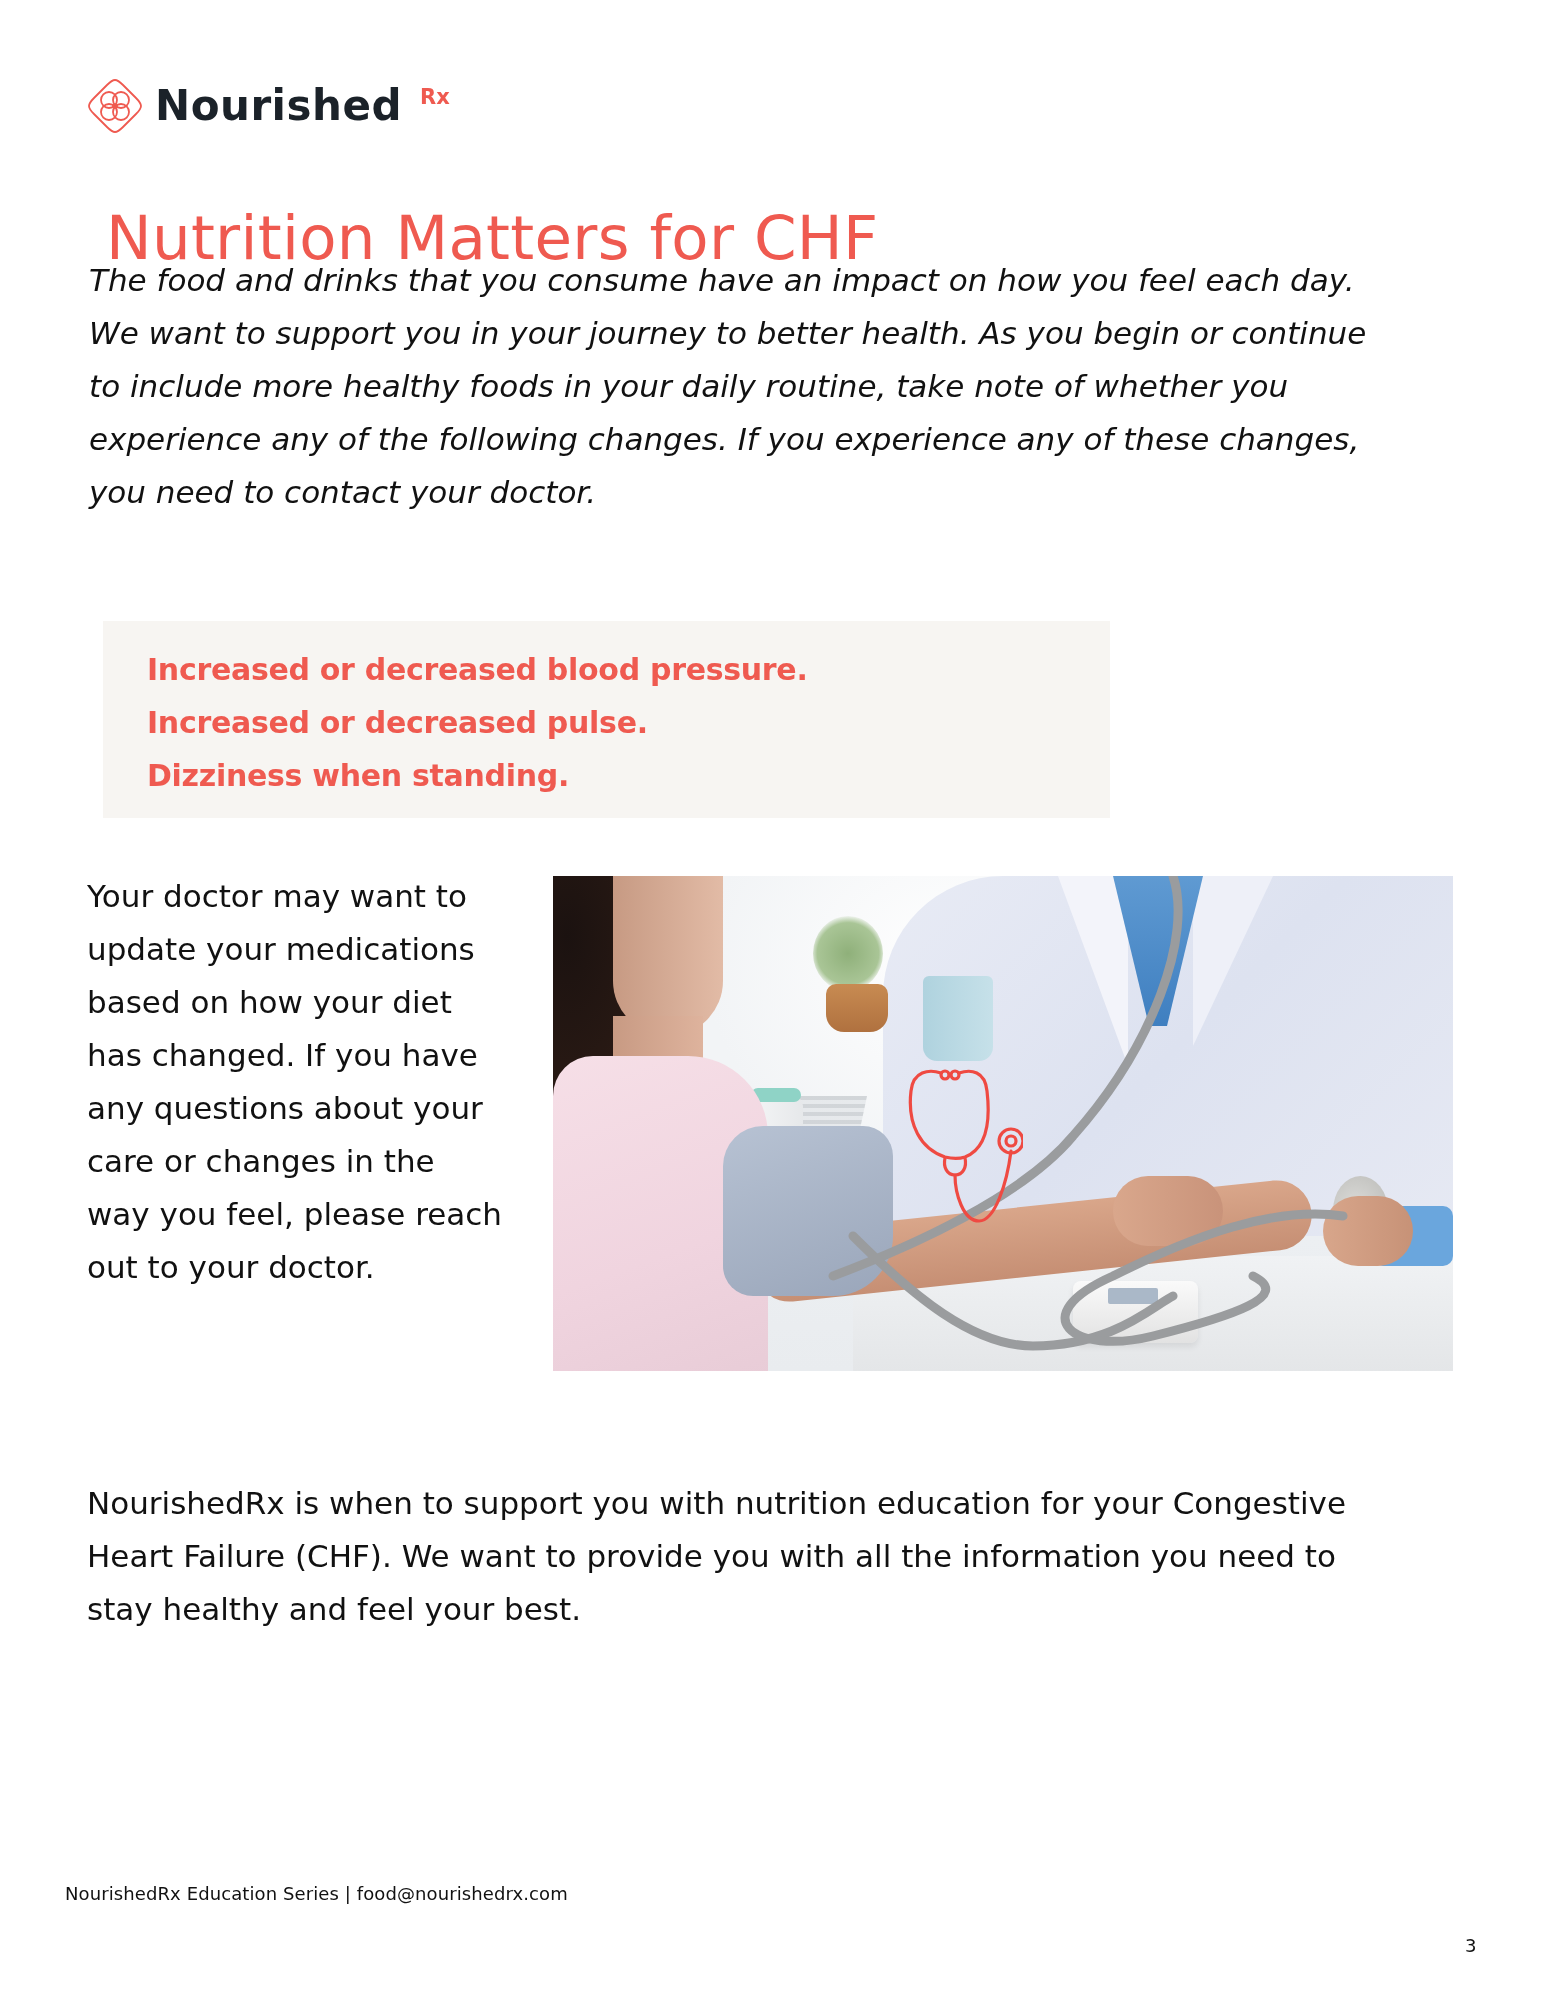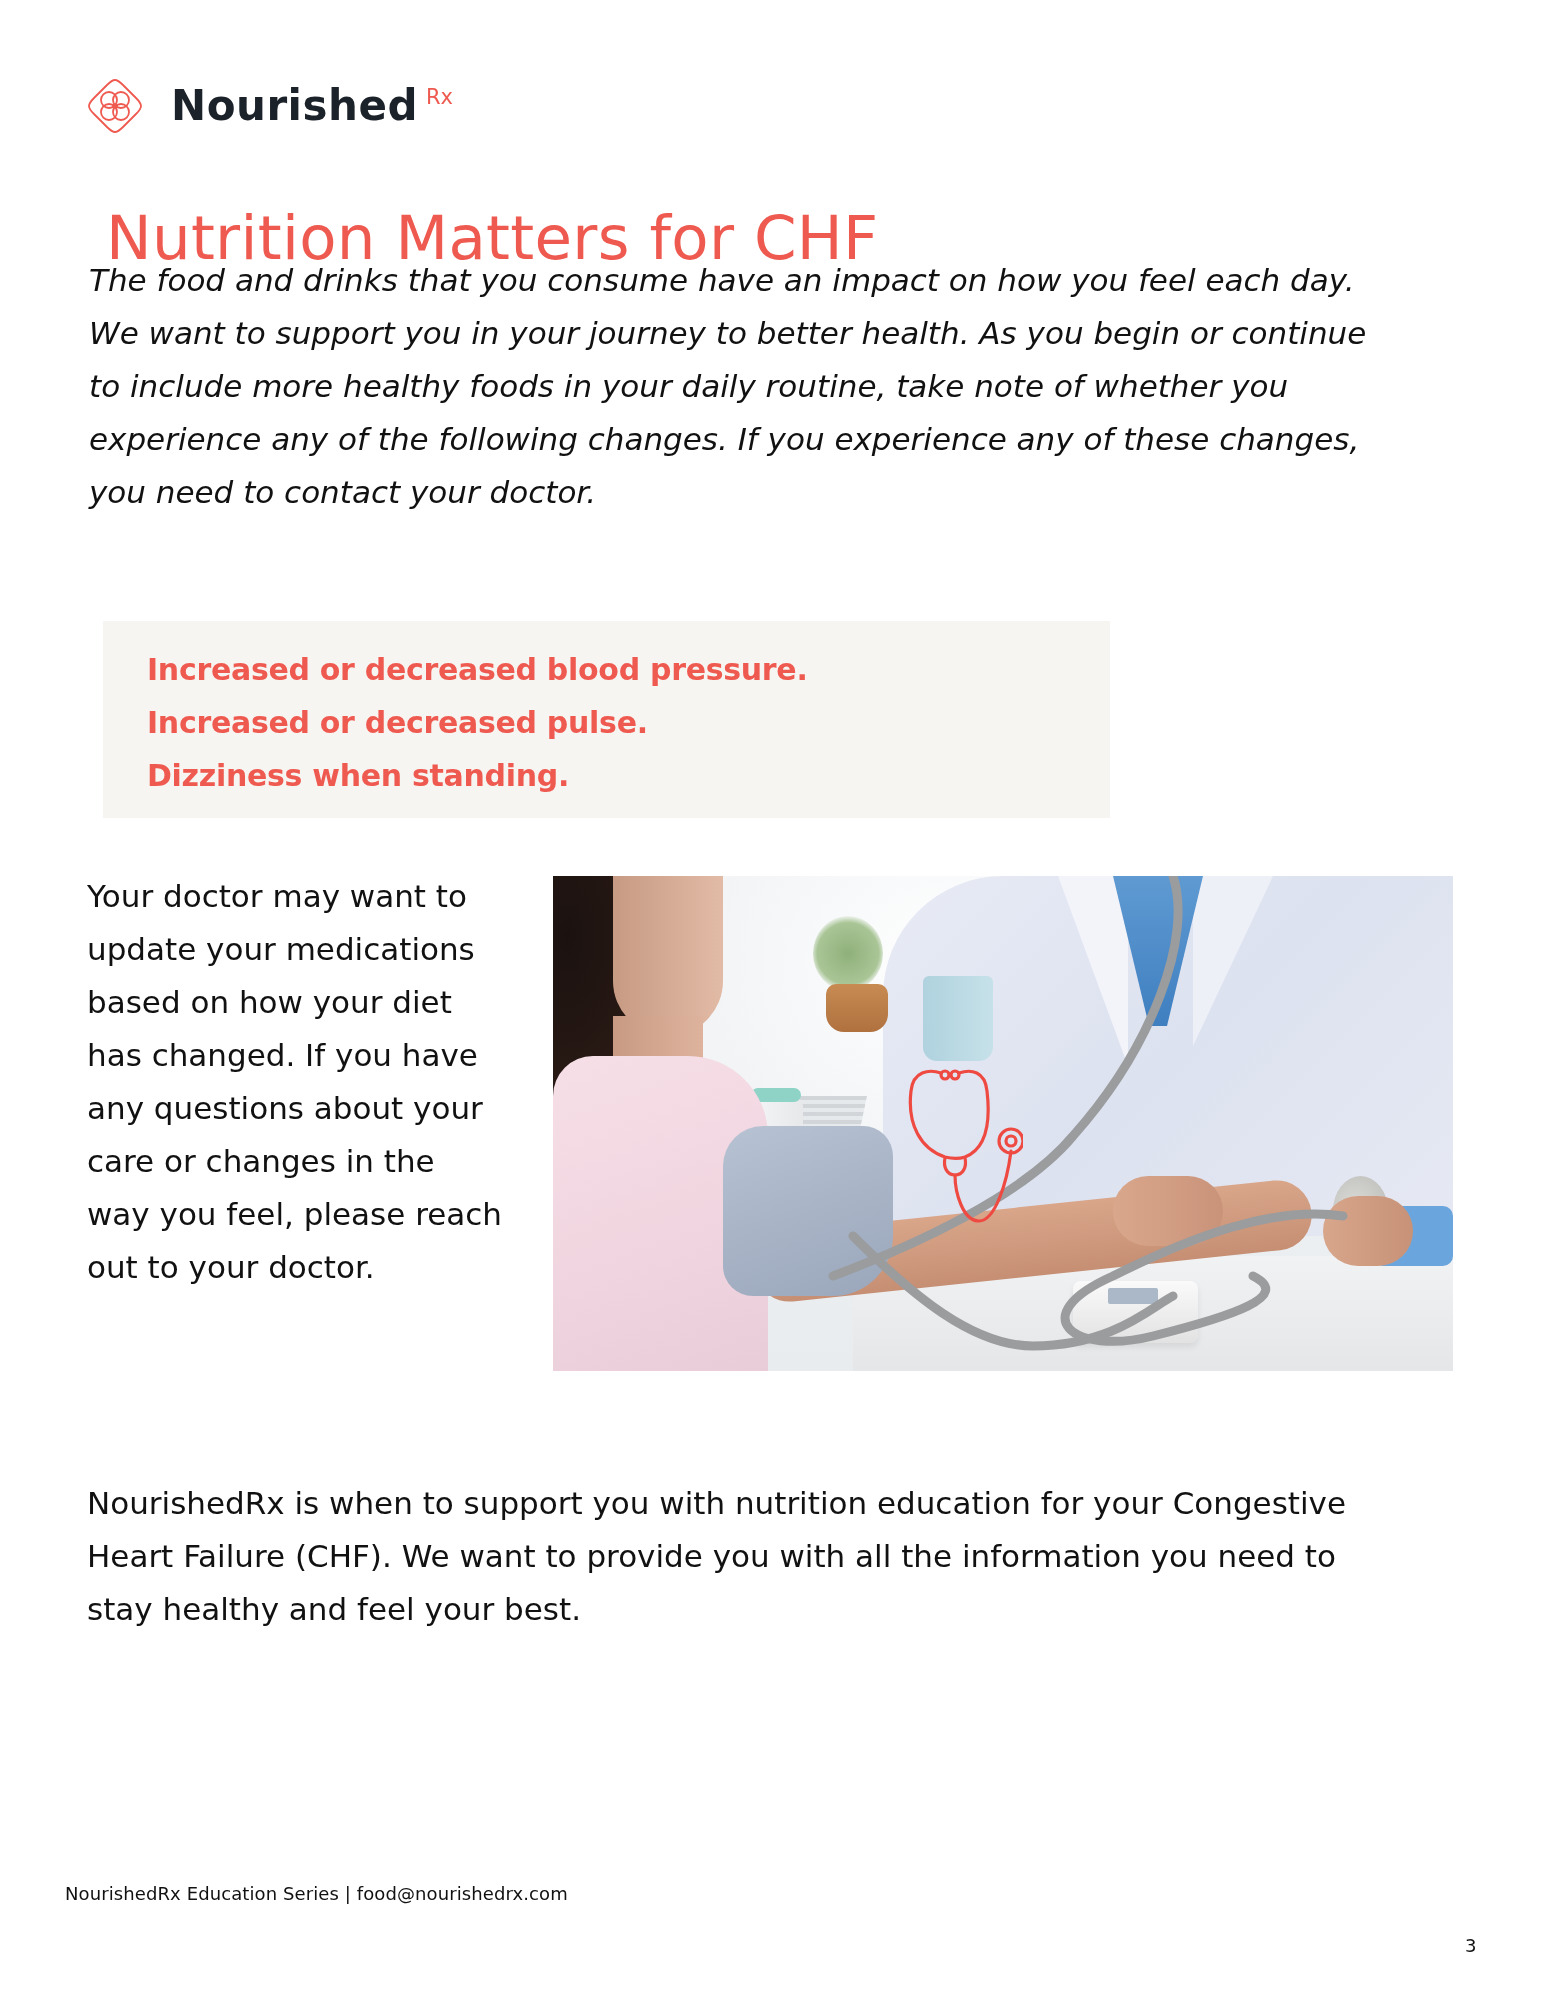--- a/index.html
+++ b/index.html
@@ -6,26 +6,26 @@
     body {
       width: 1545px; height: 2000px; position: relative; overflow: hidden;
       font-family: "DejaVu Sans", sans-serif; color: #111111;
     }
     .abs { position: absolute; }
 
     
     #logo { left: 87px; top: 78px; height: 56px; display: flex; align-items: center; }
     #logo-icon { width: 56px; height: 56px; }
     #logo-word {
-      margin-left: 28px; font-family: "DejaVu Sans", sans-serif; font-weight: 700;
+      margin-left: 12px; font-family: "DejaVu Sans", sans-serif; font-weight: 700;
       font-size: 42px; color: #1b2229; letter-spacing: 0.5px; line-height: 1;
     }
     #logo-rx {
-      font-family: "DejaVu Sans", sans-serif; font-weight: 400; font-size: 21px;
-      color: #ef5a50; align-self: flex-start; margin-top: 7px; margin-left: 8px;
+      font-family: "DejaVu Sans", sans-serif; font-weight: 700; font-size: 21px;
+      color: #ef5a50; align-self: flex-start; margin-top: 7px; margin-left: 18px;
     }
 
     
     #page-title {
       left: 90px; top: 186px; margin: 16px; font-weight: 400;
       font-family: "DejaVu Sans", sans-serif;
       font-size: 61px; line-height: 72px; color: #ef5a50; letter-spacing: 0.3px;
     }
 
     

